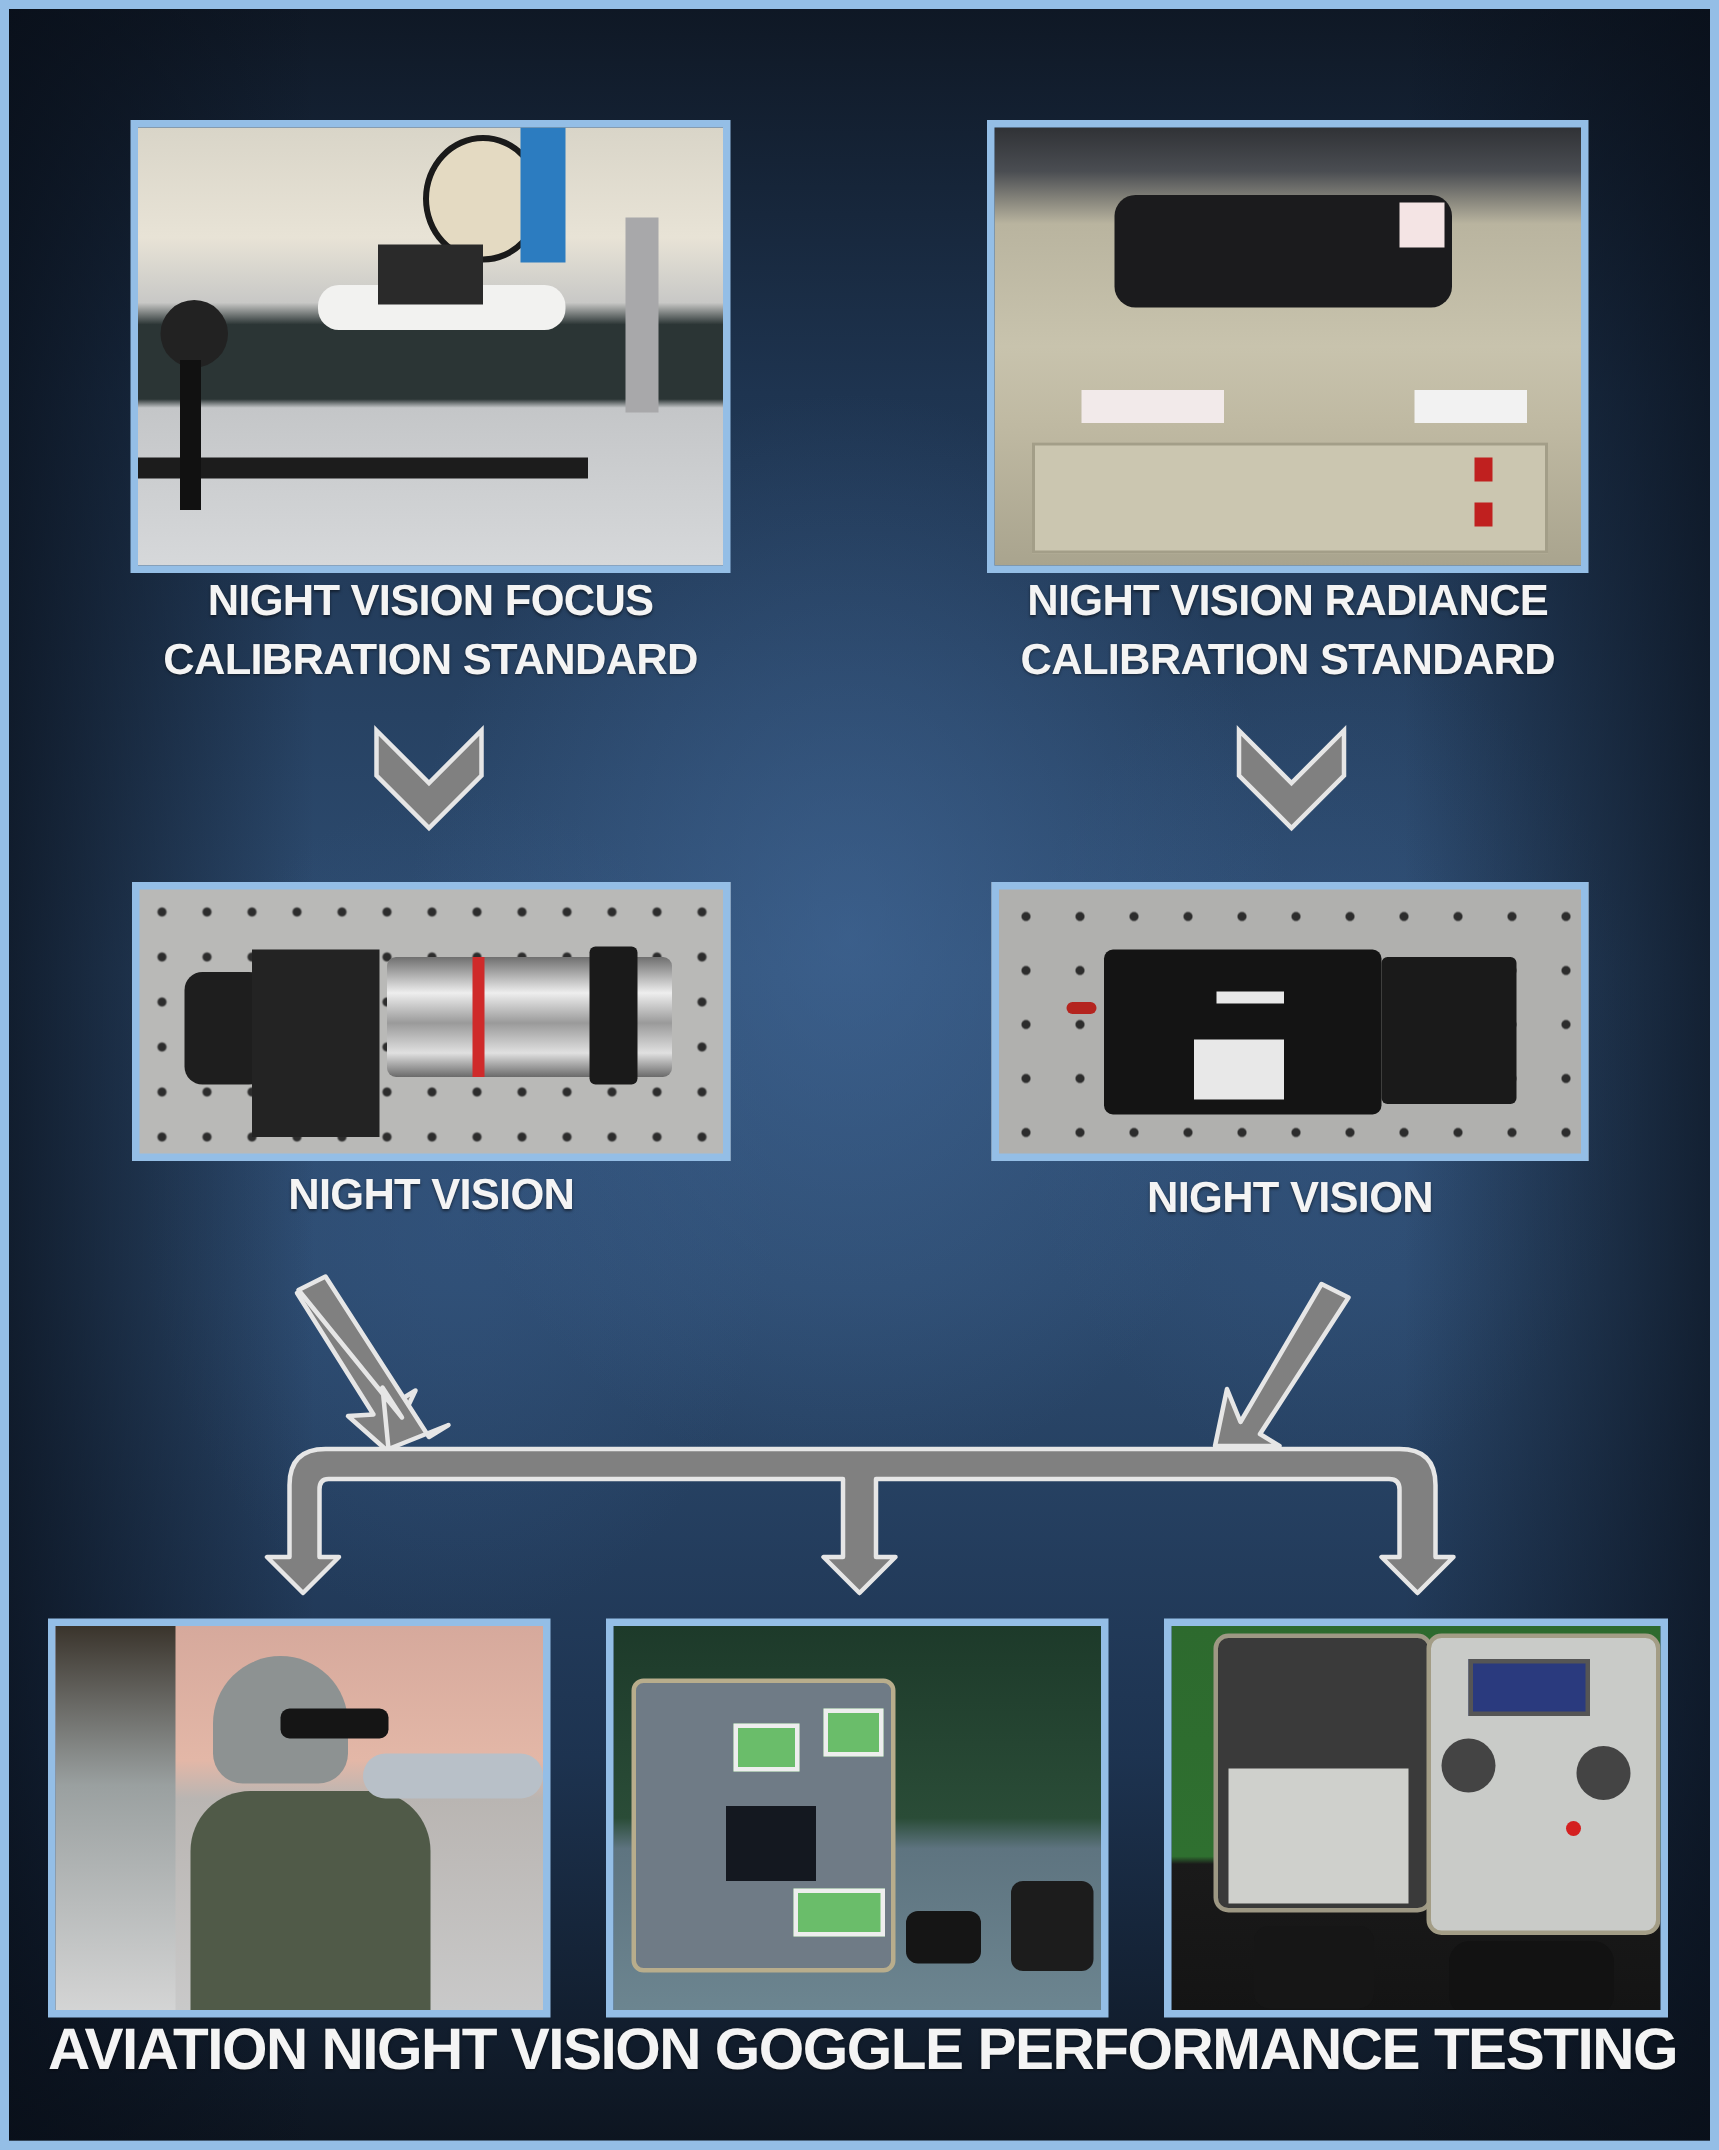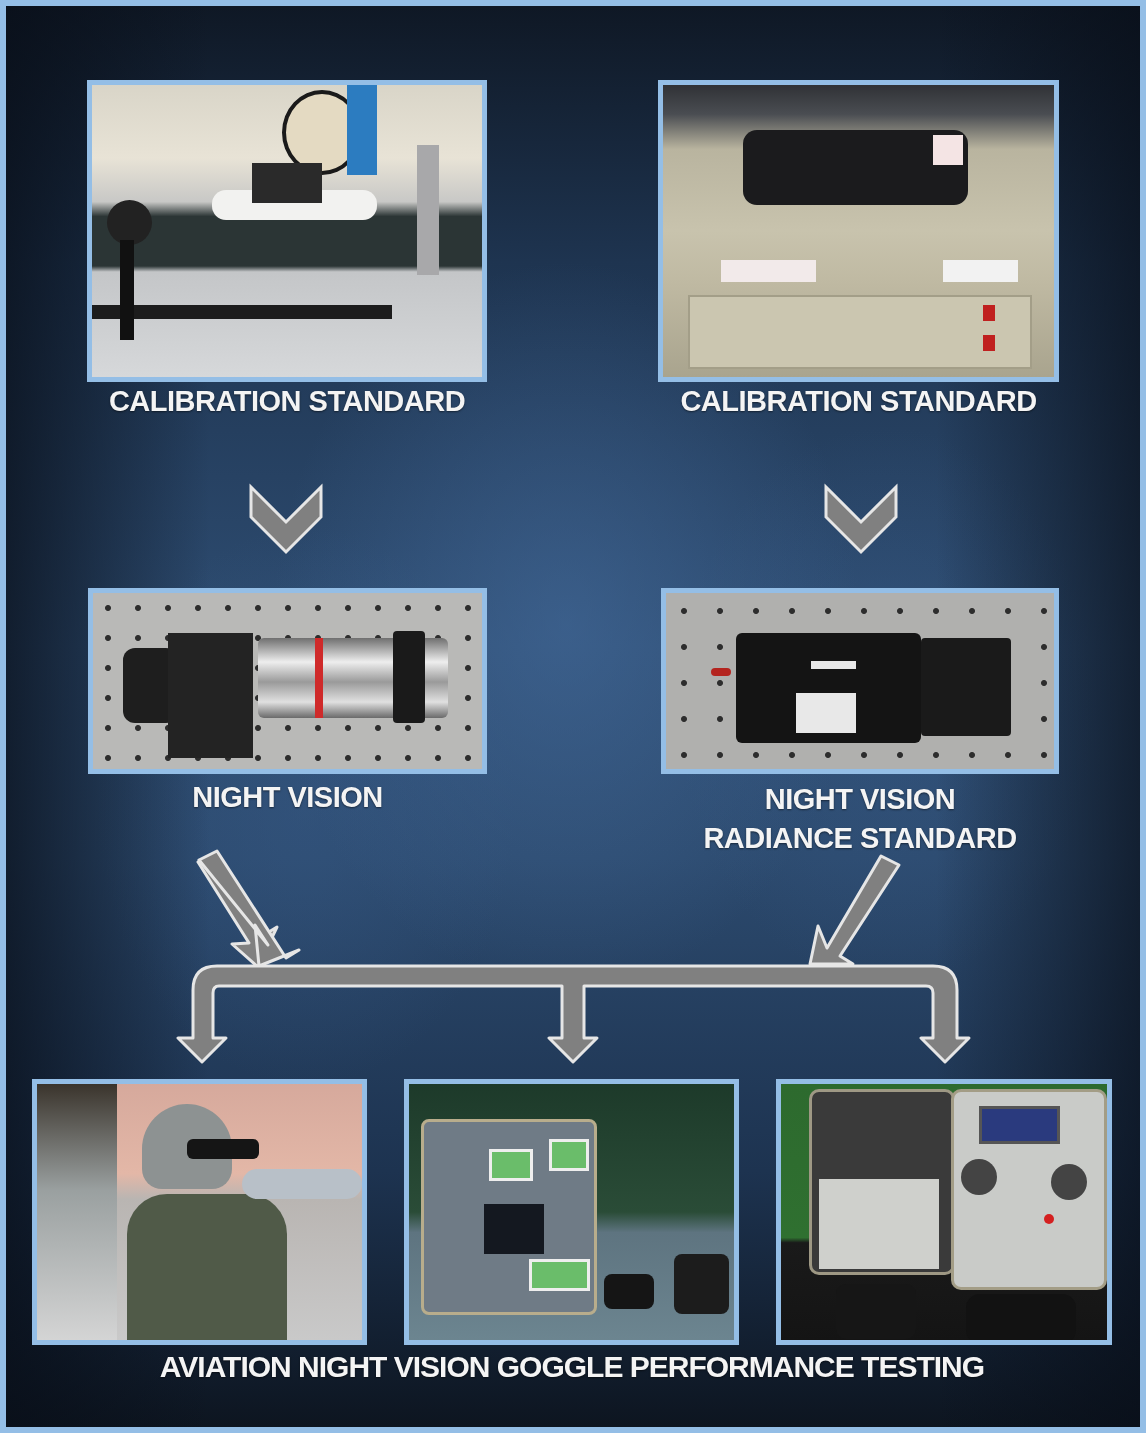--- a/index.html
+++ b/index.html
@@ -86,23 +86,25 @@
   <div class="shape" style="left:80px;top:45px;width:225px;height:75px;background:#1b1b1d;border-radius:14px;"></div>
   <div class="shape" style="left:270px;top:50px;width:30px;height:30px;background:#f4e4e4;"></div>
   <div class="shape" style="left:58px;top:175px;width:95px;height:22px;background:#f2eaea;"></div>
   <div class="shape" style="left:280px;top:175px;width:75px;height:22px;background:#f2f2f2;"></div>
   <div class="shape" style="left:25px;top:210px;width:340px;height:70px;background:#cbc6b0;border:2px solid #a39e88;"></div>
   <div class="shape" style="left:320px;top:220px;width:12px;height:16px;background:#c0201f;"></div>
   <div class="shape" style="left:320px;top:250px;width:12px;height:16px;background:#c0201f;"></div>
 </div>
 
 <div class="label" style="left:87px;top:382px;width:400px;">
+  <span>NIGHT VISION FOCUS</span>
   <span>CALIBRATION STANDARD</span>
 </div>
 <div class="label" style="left:658px;top:382px;width:401px;">
+  <span>NIGHT VISION RADIANCE</span>
   <span>CALIBRATION STANDARD</span>
 </div>
 
 <div class="photo ph-focus" style="left:88px;top:588px;width:399px;height:186px;background:#b9b9b7;">
   <div class="shape" style="left:0;top:0;width:100%;height:100%;background-image:radial-gradient(circle, #2d2d2d 2.5px, rgba(0,0,0,0) 3.5px);background-size:30px 30px;"></div>
   <div class="shape" style="left:30px;top:55px;width:55px;height:75px;background:#1e1e1e;border-radius:12px;"></div>
   <div class="shape" style="left:75px;top:40px;width:85px;height:125px;background:#232323;"></div>
   <div class="shape" style="left:165px;top:45px;width:190px;height:80px;background:linear-gradient(180deg,#6f6f6f 0%,#eeeeee 30%,#9a9a9a 55%,#e0e0e0 80%,#6a6a6a 100%);border-radius:6px;"></div>
   <div class="shape" style="left:222px;top:45px;width:8px;height:80px;background:#cf2a2a;"></div>
   <div class="shape" style="left:300px;top:38px;width:32px;height:92px;background:#1a1a1a;border-radius:4px;"></div>
@@ -115,21 +117,20 @@
   <div class="shape" style="left:130px;top:100px;width:60px;height:40px;background:#e8e8e8;"></div>
   <div class="shape" style="left:145px;top:68px;width:45px;height:8px;background:#e8e8e8;"></div>
   <div class="shape" style="left:45px;top:75px;width:20px;height:8px;background:#b4241f;border-radius:4px;"></div>
 </div>
 
 <div class="label" style="left:88px;top:778px;width:399px;">
   <span>NIGHT VISION</span>
 </div>
 <div class="label" style="left:661px;top:780px;width:398px;">
   <span>NIGHT VISION</span>
-  <span>RADIANCE STANDARD</span>
 </div>
 
 <div class="photo ph-pilot" style="left:32px;top:1079px;width:335px;height:266px;">
   <div class="shape" style="left:0;top:0;width:80px;height:266px;background:linear-gradient(180deg,#3a342c 0%,#9aa0a0 40%,#d8d8d8 100%);"></div>
   <div class="shape" style="left:105px;top:20px;width:90px;height:85px;background:#8d9292;border-radius:45px 45px 20px 20px;"></div>
   <div class="shape" style="left:150px;top:55px;width:72px;height:20px;background:#151515;border-radius:6px;"></div>
   <div class="shape" style="left:90px;top:110px;width:160px;height:156px;background:#505a48;border-radius:40px 40px 0 0;"></div>
   <div class="shape" style="left:205px;top:85px;width:120px;height:30px;background:#b8c0c8;border-radius:15px;"></div>
 </div>
 
@@ -148,13 +149,13 @@
   <div class="shape" style="left:38px;top:95px;width:120px;height:90px;background:#cfd0cc;"></div>
   <div class="shape" style="left:170px;top:5px;width:150px;height:195px;background:#c9cbc8;border:3px solid #a39d86;border-radius:10px;"></div>
   <div class="shape" style="left:198px;top:22px;width:75px;height:32px;background:#2a3a7e;border:3px solid #555;"></div>
   <div class="shape" style="left:180px;top:75px;width:36px;height:36px;background:#444;border-radius:50%;"></div>
   <div class="shape" style="left:270px;top:80px;width:36px;height:36px;background:#444;border-radius:50%;"></div>
   <div class="shape" style="left:263px;top:130px;width:10px;height:10px;background:#d42020;border-radius:50%;"></div>
   <div class="shape" style="left:55px;top:200px;width:80px;height:55px;background:#161616;border-radius:10px;"></div>
   <div class="shape" style="left:185px;top:210px;width:110px;height:50px;background:#121212;border-radius:14px;"></div>
 </div>
 
-<div class="label" style="left:32px;top:1347px;width:1080px;font-size:30px;letter-spacing:-1px;">AVIATION NIGHT VISION GOGGLE PERFORMANCE TESTING</div>
+<div class="label" style="left:32px;top:1347px;width:1080px;font-size:39px;letter-spacing:-1px;">AVIATION NIGHT VISION GOGGLE PERFORMANCE TESTING</div>
 
 </body></html>

